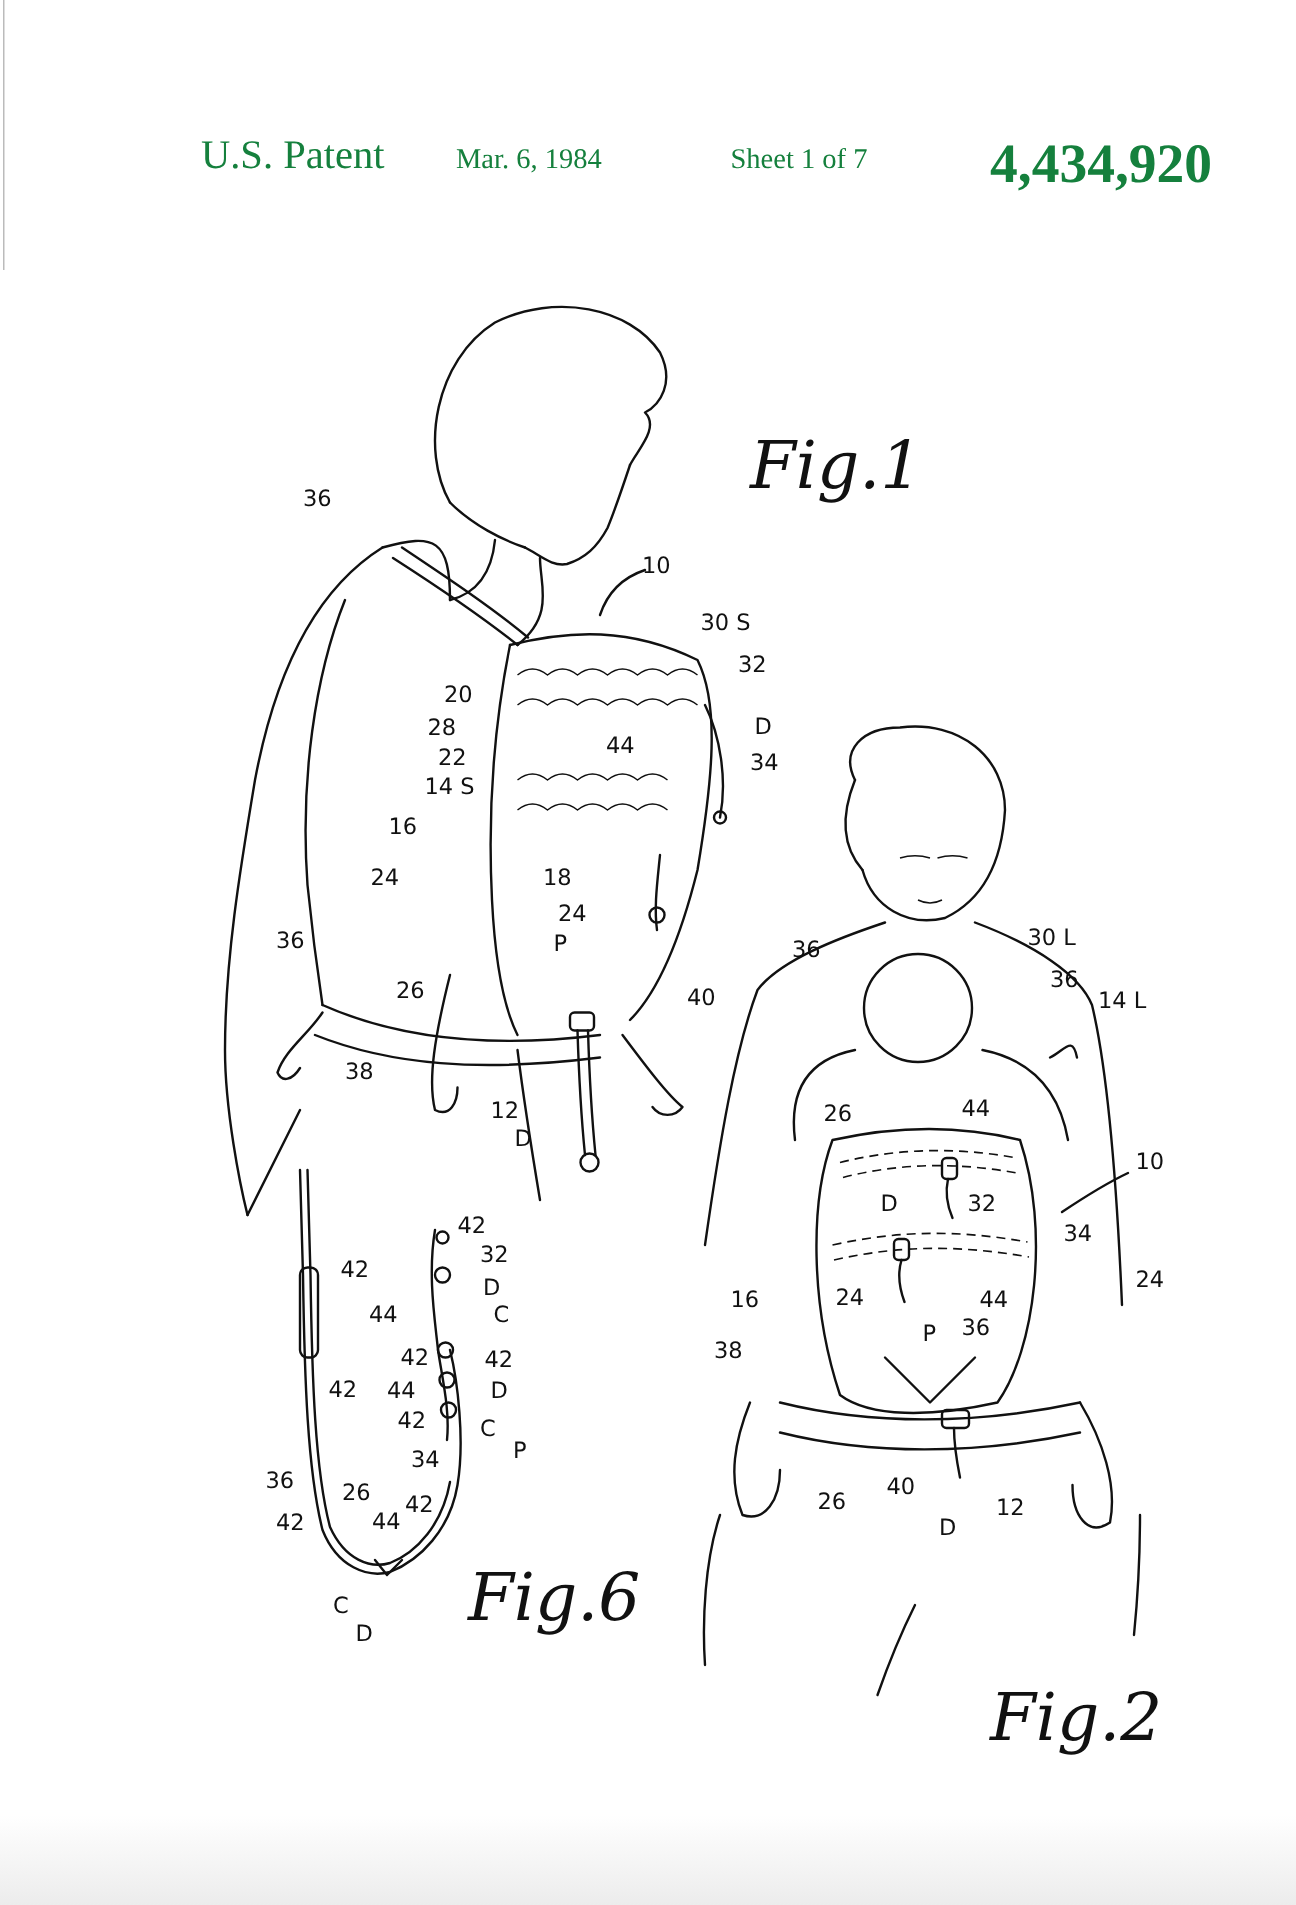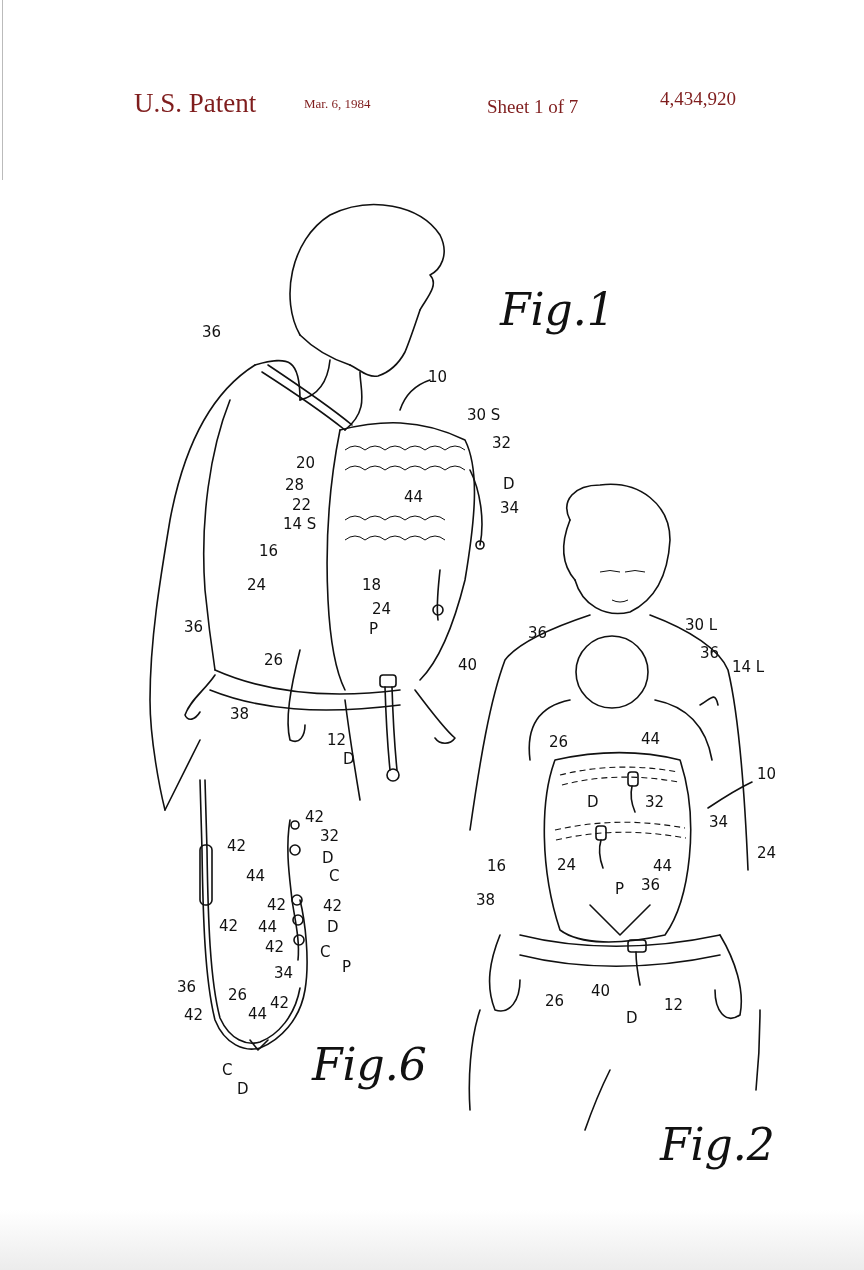--- a/index.html
+++ b/index.html
@@ -2,25 +2,25 @@
 <html><head>
 <meta charset="utf-8">
 <style>
   html, body { margin:0; padding:0; }
   body { width:864px; height:1270px; background:#ffffff; position:relative; overflow:hidden;
          font-family:"Liberation Serif", serif; color:#111; }
   .page { position:absolute; left:0; top:0; width:864px; height:1270px; background:#fff; }
   .left-rule { position:absolute; left:2px; top:0; width:1px; height:180px; background:#bbb; }
   .bottom-fade { position:absolute; left:0; bottom:0; width:864px; height:60px;
                  background:linear-gradient(#ffffff, #ececec); }
-  .hdr { position:absolute; top:88px; font-family:"Liberation Serif", serif; color:#7f1d1d; white-space:nowrap; }
+  .hdr { position:absolute; top:88px; font-family:"Liberation Serif", serif; color:#15803d; white-space:nowrap; }
   .hdr.title { left:134px; font-size:27px; }
-  .hdr.date { left:304px; font-size:13px; top:96px; }
+  .hdr.date { left:304px; font-size:19px; top:96px; }
   .hdr.sheet { left:487px; font-size:19px; top:96px; }
-  .hdr.num { left:660px; font-size:19px; top:88px; }
+  .hdr.num { left:660px; font-size:37px; top:88px;font-weight:bold; }
   svg.drawing { position:absolute; left:0; top:0; }
   .lbl { font-family:"DejaVu Sans", sans-serif; font-size:15px; fill:#111; }
   .figlbl { font-family:"DejaVu Serif", serif; font-style:italic; font-size:44px; fill:#111; }
   .ln { stroke:#111; stroke-width:1.6; fill:none; stroke-linecap:round; stroke-linejoin:round; }
   .thin { stroke:#111; stroke-width:1; fill:none; }
   .dash { stroke:#111; stroke-width:1.1; fill:none; stroke-dasharray:6 4; }
 </style>
 </head>
 <body>
 

